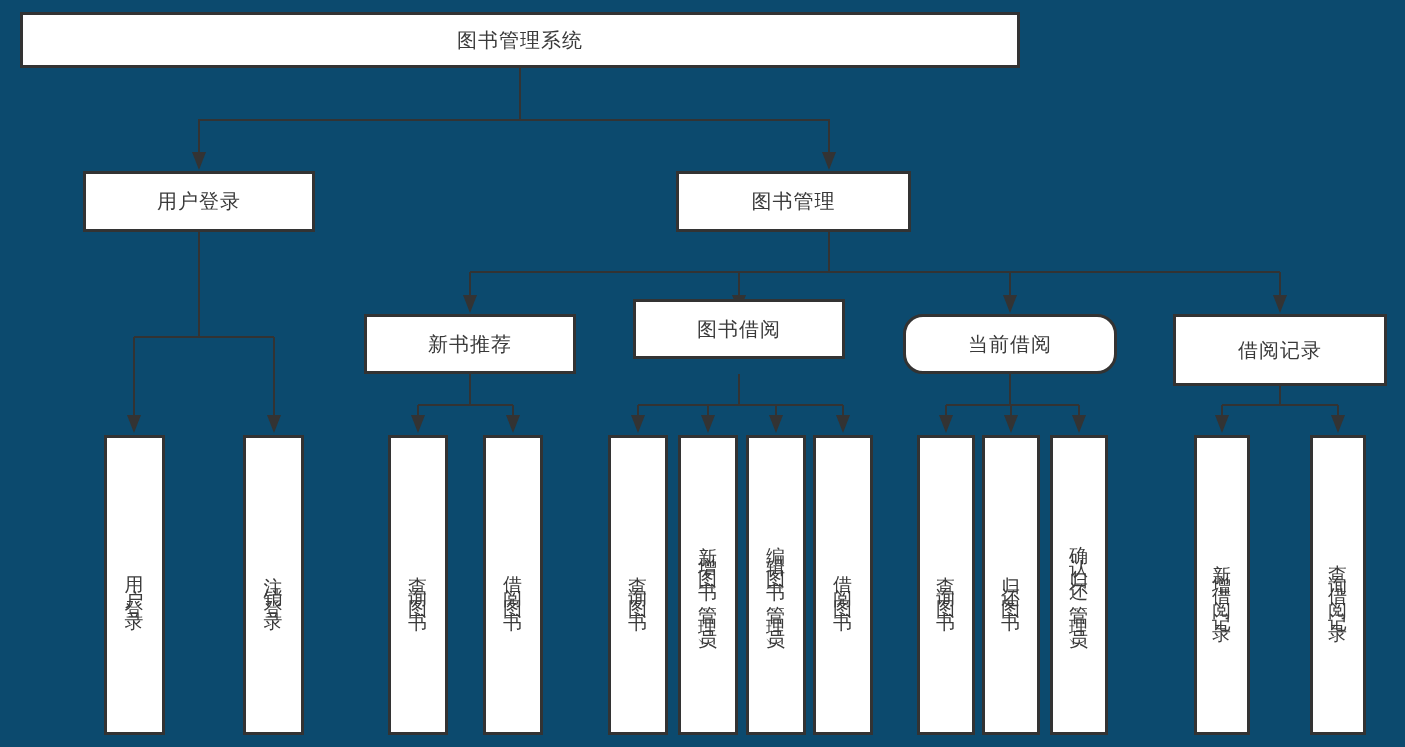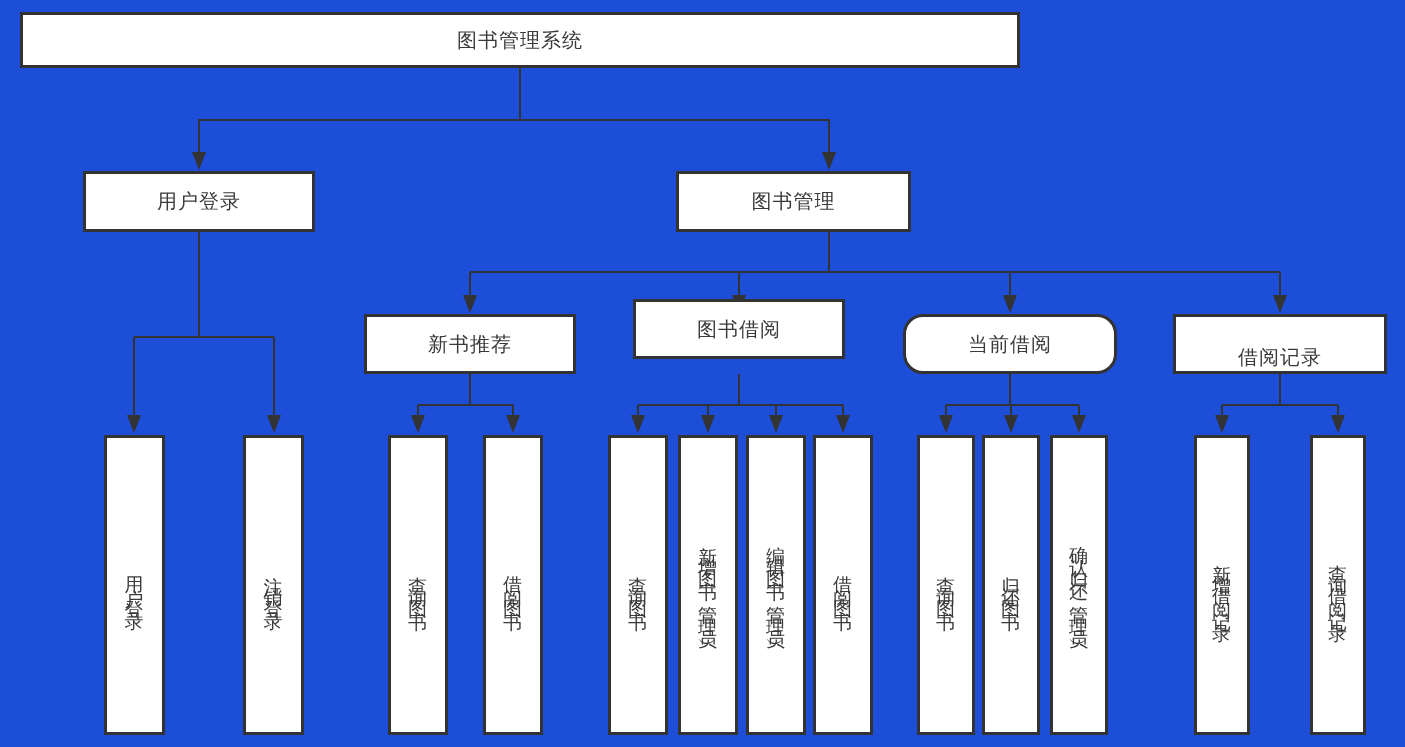--- a/index.html
+++ b/index.html
@@ -1,20 +1,20 @@
 <!DOCTYPE html>
 <html><head>
 <meta charset="utf-8">
 <style>
   html, body { margin: 0; padding: 0; background: #ffffff; }
   #stage {
     position: relative;
     width: 1405px;
     height: 747px;
-    background: #1d4ed8;
+    background: #0c4a6e;
     font-family: "Liberation Sans", "DejaVu Sans", sans-serif;
     overflow: hidden;
   }
   svg.edges {
     position: absolute;
     left: 0; top: 0;
     width: 1405px; height: 747px;
     z-index: 1;
   }
   .ln { stroke: #333333; stroke-width: 2; fill: none; }
@@ -119,21 +119,21 @@
 
   <div class="node" style="left:364px; top:314px; width:212px; height:60px;align-items:center;">
     <span class="lbl">新书推荐</span>
   </div>
   <div class="node" style="left:633px; top:299px; width:212px; height:60px;">
     <span class="lbl">图书借阅</span>
   </div>
   <div class="node" style="left:903px; top:314px; width:214px; height:60px;border-radius:20px;">
     <span class="lbl">当前借阅</span>
   </div>
-  <div class="node" style="left:1173px; top:314px; width:214px; height:60px;align-items:flex-end;">
+  <div class="node" style="left:1173px; top:314px; width:214px; height:72px;">
     <span class="lbl">借阅记录</span>
   </div>
 
   <div class="node leaf" style="left:104px; top:435px; width:61px; height:300px;">
     <span class="lbl">用户登录</span>
   </div>
   <div class="node leaf" style="left:243px; top:435px; width:61px; height:300px;">
     <span class="lbl">注销登录</span>
   </div>
 

